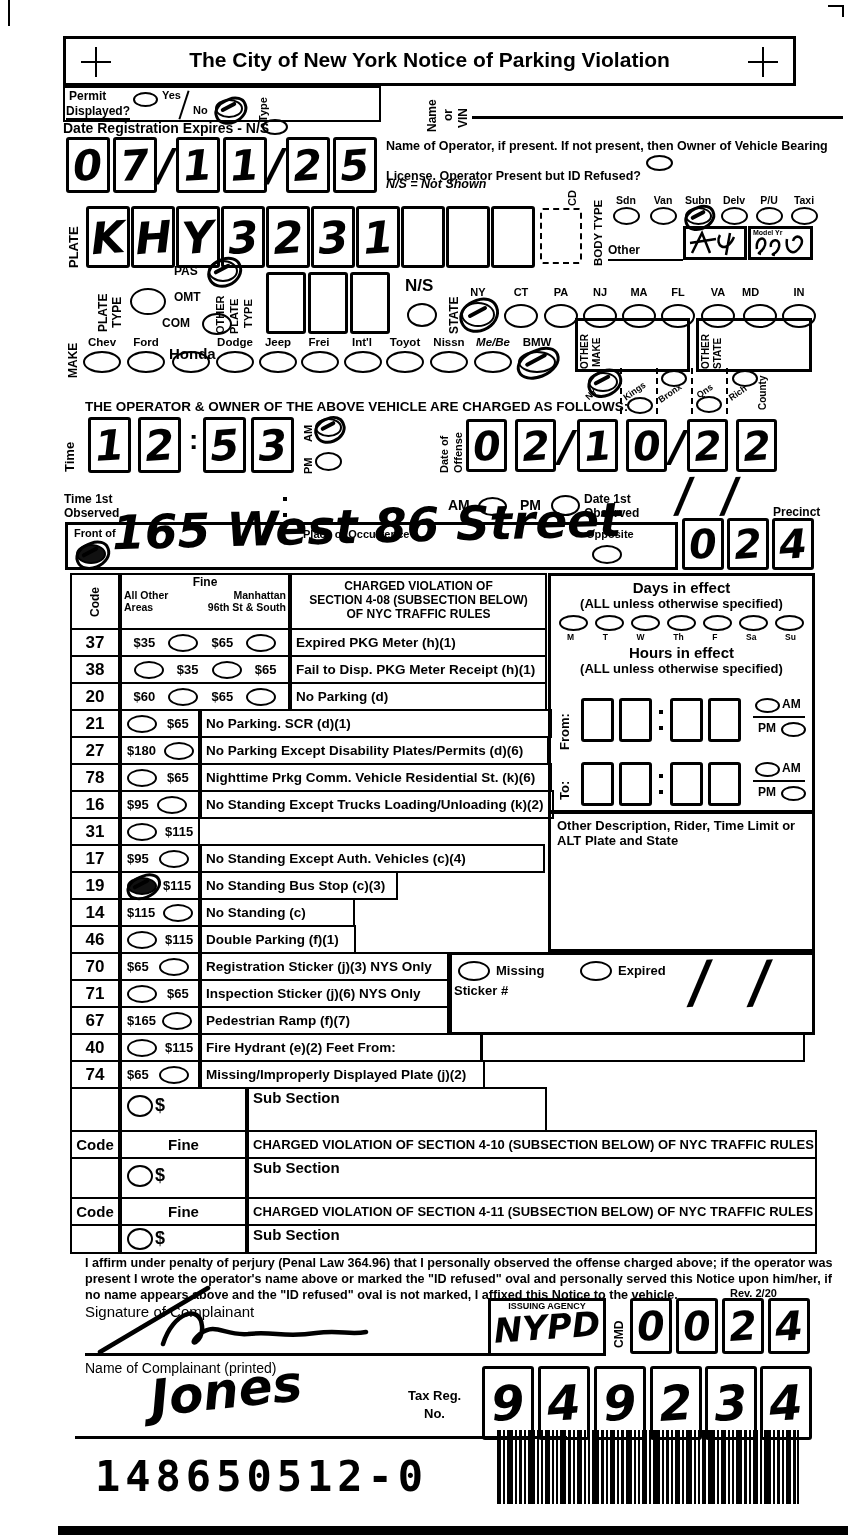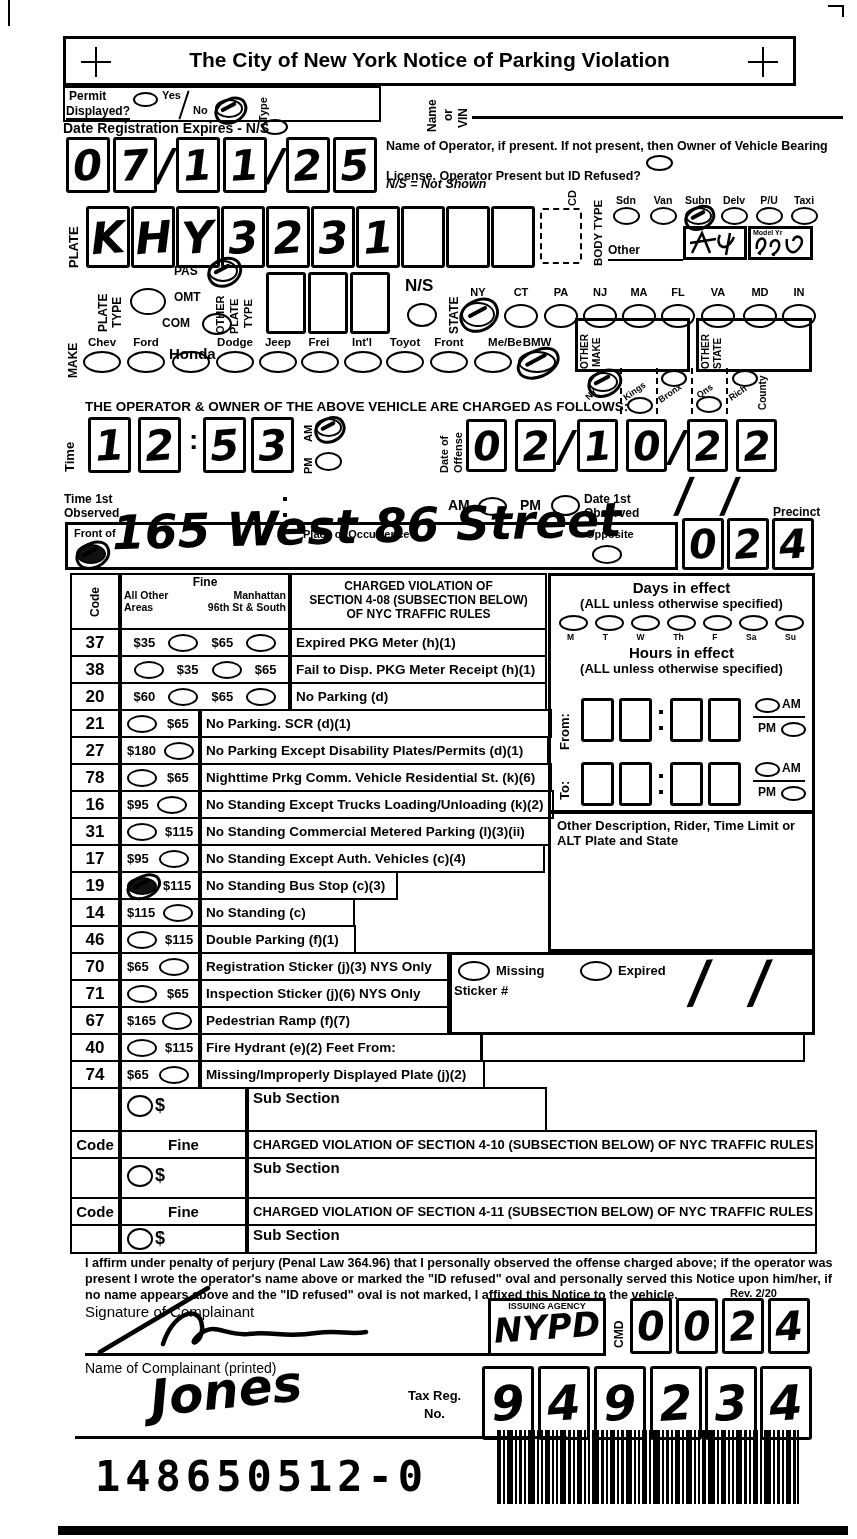--- a/index.html
+++ b/index.html
@@ -173,43 +173,43 @@
   <span class="ov" style="left:407px;top:303px;width:30px;height:24px;"></span>
   <span class="abs vt" style="left:447px;top:278px;font-size:12px;height:56px;">STATE</span>
 
   <span class="abs b" style="left:460px;top:286px;width:36px;text-align:center;font-size:11px;">NY</span>
   <span class="abs b" style="left:503px;top:286px;width:36px;text-align:center;font-size:11px;">CT</span>
   <span class="abs b" style="left:543px;top:286px;width:36px;text-align:center;font-size:11px;">PA</span>
   <span class="abs b" style="left:582px;top:286px;width:36px;text-align:center;font-size:11px;">NJ</span>
   <span class="abs b" style="left:621px;top:286px;width:36px;text-align:center;font-size:11px;">MA</span>
   <span class="abs b" style="left:660px;top:286px;width:36px;text-align:center;font-size:11px;">FL</span>
   <span class="abs b" style="left:700px;top:286px;width:36px;text-align:center;font-size:11px;">VA</span>
-  <span class="abs b" style="left:742px;top:286px;width:36px;text-align:center;font-size:11px;">MD</span>
+  <span class="abs b" style="left:742px;top:286px;width:36px;font-size:11px;">MD</span>
   <span class="abs b" style="left:781px;top:286px;width:36px;text-align:center;font-size:11px;">IN</span>
   <span class="ov mk" style="left:461px;top:302px;width:34px;height:25px;"></span>
   <span class="ov" style="left:504px;top:304px;width:34px;height:24px;"></span>
   <span class="ov" style="left:544px;top:304px;width:34px;height:24px;"></span>
   <span class="ov" style="left:583px;top:304px;width:34px;height:24px;"></span>
   <span class="ov" style="left:622px;top:304px;width:34px;height:24px;"></span>
   <span class="ov" style="left:661px;top:304px;width:34px;height:24px;"></span>
   <span class="ov" style="left:701px;top:304px;width:34px;height:24px;"></span>
   <span class="ov" style="left:743px;top:304px;width:34px;height:24px;"></span>
   <span class="ov" style="left:782px;top:304px;width:34px;height:24px;"></span>
 
   <span class="abs vt" style="left:66px;top:336px;font-size:12px;height:42px;">MAKE</span>
   <span class="abs b" style="left:82px;top:336px;width:40px;text-align:center;font-size:11.5px;">Chev</span>
   <span class="abs b" style="left:126px;top:336px;width:40px;text-align:center;font-size:11.5px;">Ford</span>
   <span class="abs b" style="left:169px;top:345px;width:44px;text-align:left;font-size:15px;">Honda</span>
   <span class="abs b" style="left:213px;top:336px;width:44px;text-align:center;font-size:11.5px;">Dodge</span>
   <span class="abs b" style="left:258px;top:336px;width:40px;text-align:center;font-size:11.5px;">Jeep</span>
   <span class="abs b" style="left:300px;top:336px;width:38px;text-align:center;font-size:11.5px;">Frei</span>
   <span class="abs b" style="left:343px;top:336px;width:38px;text-align:center;font-size:11.5px;">Int'l</span>
   <span class="abs b" style="left:384px;top:336px;width:42px;text-align:center;font-size:11.5px;">Toyot</span>
-  <span class="abs b" style="left:428px;top:336px;width:42px;text-align:center;font-size:11.5px;">Front</span>
-  <span class="abs b" style="left:484px;top:336px;width:42px;text-align:center;font-size:11.5px;">Me/Be</span>
+  <span class="abs b" style="left:428px;top:336px;width:42px;text-align:center;font-size:11.5px;">Nissn</span>
+  <span class="abs b" style="left:472px;top:336px;width:42px;text-align:center;font-size:11.5px;font-style:italic;">Me/Be</span>
   <span class="abs b" style="left:516px;top:336px;width:42px;text-align:center;font-size:11.5px;">BMW</span>
   <span class="ov" style="left:83px;top:351px;width:38px;height:22px;"></span>
   <span class="ov" style="left:127px;top:351px;width:38px;height:22px;"></span>
   <span class="ov" style="left:172px;top:351px;width:38px;height:22px;"></span>
   <span class="ov" style="left:216px;top:351px;width:38px;height:22px;"></span>
   <span class="ov" style="left:259px;top:351px;width:38px;height:22px;"></span>
   <span class="ov" style="left:301px;top:351px;width:38px;height:22px;"></span>
   <span class="ov" style="left:344px;top:351px;width:38px;height:22px;"></span>
   <span class="ov" style="left:386px;top:351px;width:38px;height:22px;"></span>
   <span class="ov" style="left:430px;top:351px;width:38px;height:22px;"></span>
@@ -379,21 +379,21 @@
         <span>$65</span>
       </div>
     <div class="tc desc" style="width:352px;">No Parking. SCR (d)(1)</div>
   </div>
   <div class="trow" style="top:736px;height:29px;">
     <div class="tc code">27</div>
     <div class="tc fine" style="width:80px;gap:8px;">
         <span>$180</span>
         <span class="fo"></span>
       </div>
-    <div class="tc desc" style="width:349px;">No Parking Except Disability Plates/Permits (d)(1)</div>
+    <div class="tc desc" style="width:349px;">No Parking Except Disability Plates/Permits (d)(6)</div>
   </div>
   <div class="trow" style="top:763px;height:29px;">
     <div class="tc code">78</div>
     <div class="tc fine" style="width:80px;gap:10px;">
         <span class="fo"></span>
         <span>$65</span>
       </div>
     <div class="tc desc" style="width:352px;">Nighttime Prkg Comm. Vehicle Residential St. (k)(6)</div>
   </div>
   <div class="trow" style="top:790px;height:29px;">
@@ -403,21 +403,20 @@
         <span class="fo"></span>
       </div>
     <div class="tc desc" style="width:354px;">No Standing Except Trucks Loading/Unloading (k)(2)</div>
   </div>
   <div class="trow" style="top:817px;height:29px;">
     <div class="tc code">31</div>
     <div class="tc fine" style="width:80px;gap:8px;">
         <span class="fo"></span>
         <span>$115</span>
       </div>
-    <div class="tc desc" style="width:350px;">No Standing Commercial Metered Parking (l)(3)(ii)</div>
   </div>
   <div class="trow" style="top:844px;height:29px;">
     <div class="tc code">17</div>
     <div class="tc fine" style="width:80px;gap:10px;">
         <span>$95</span>
         <span class="fo"></span>
       </div>
     <div class="tc desc" style="width:345px;">No Standing Except Auth. Vehicles (c)(4)</div>
   </div>
   <div class="trow" style="top:871px;height:29px;">

